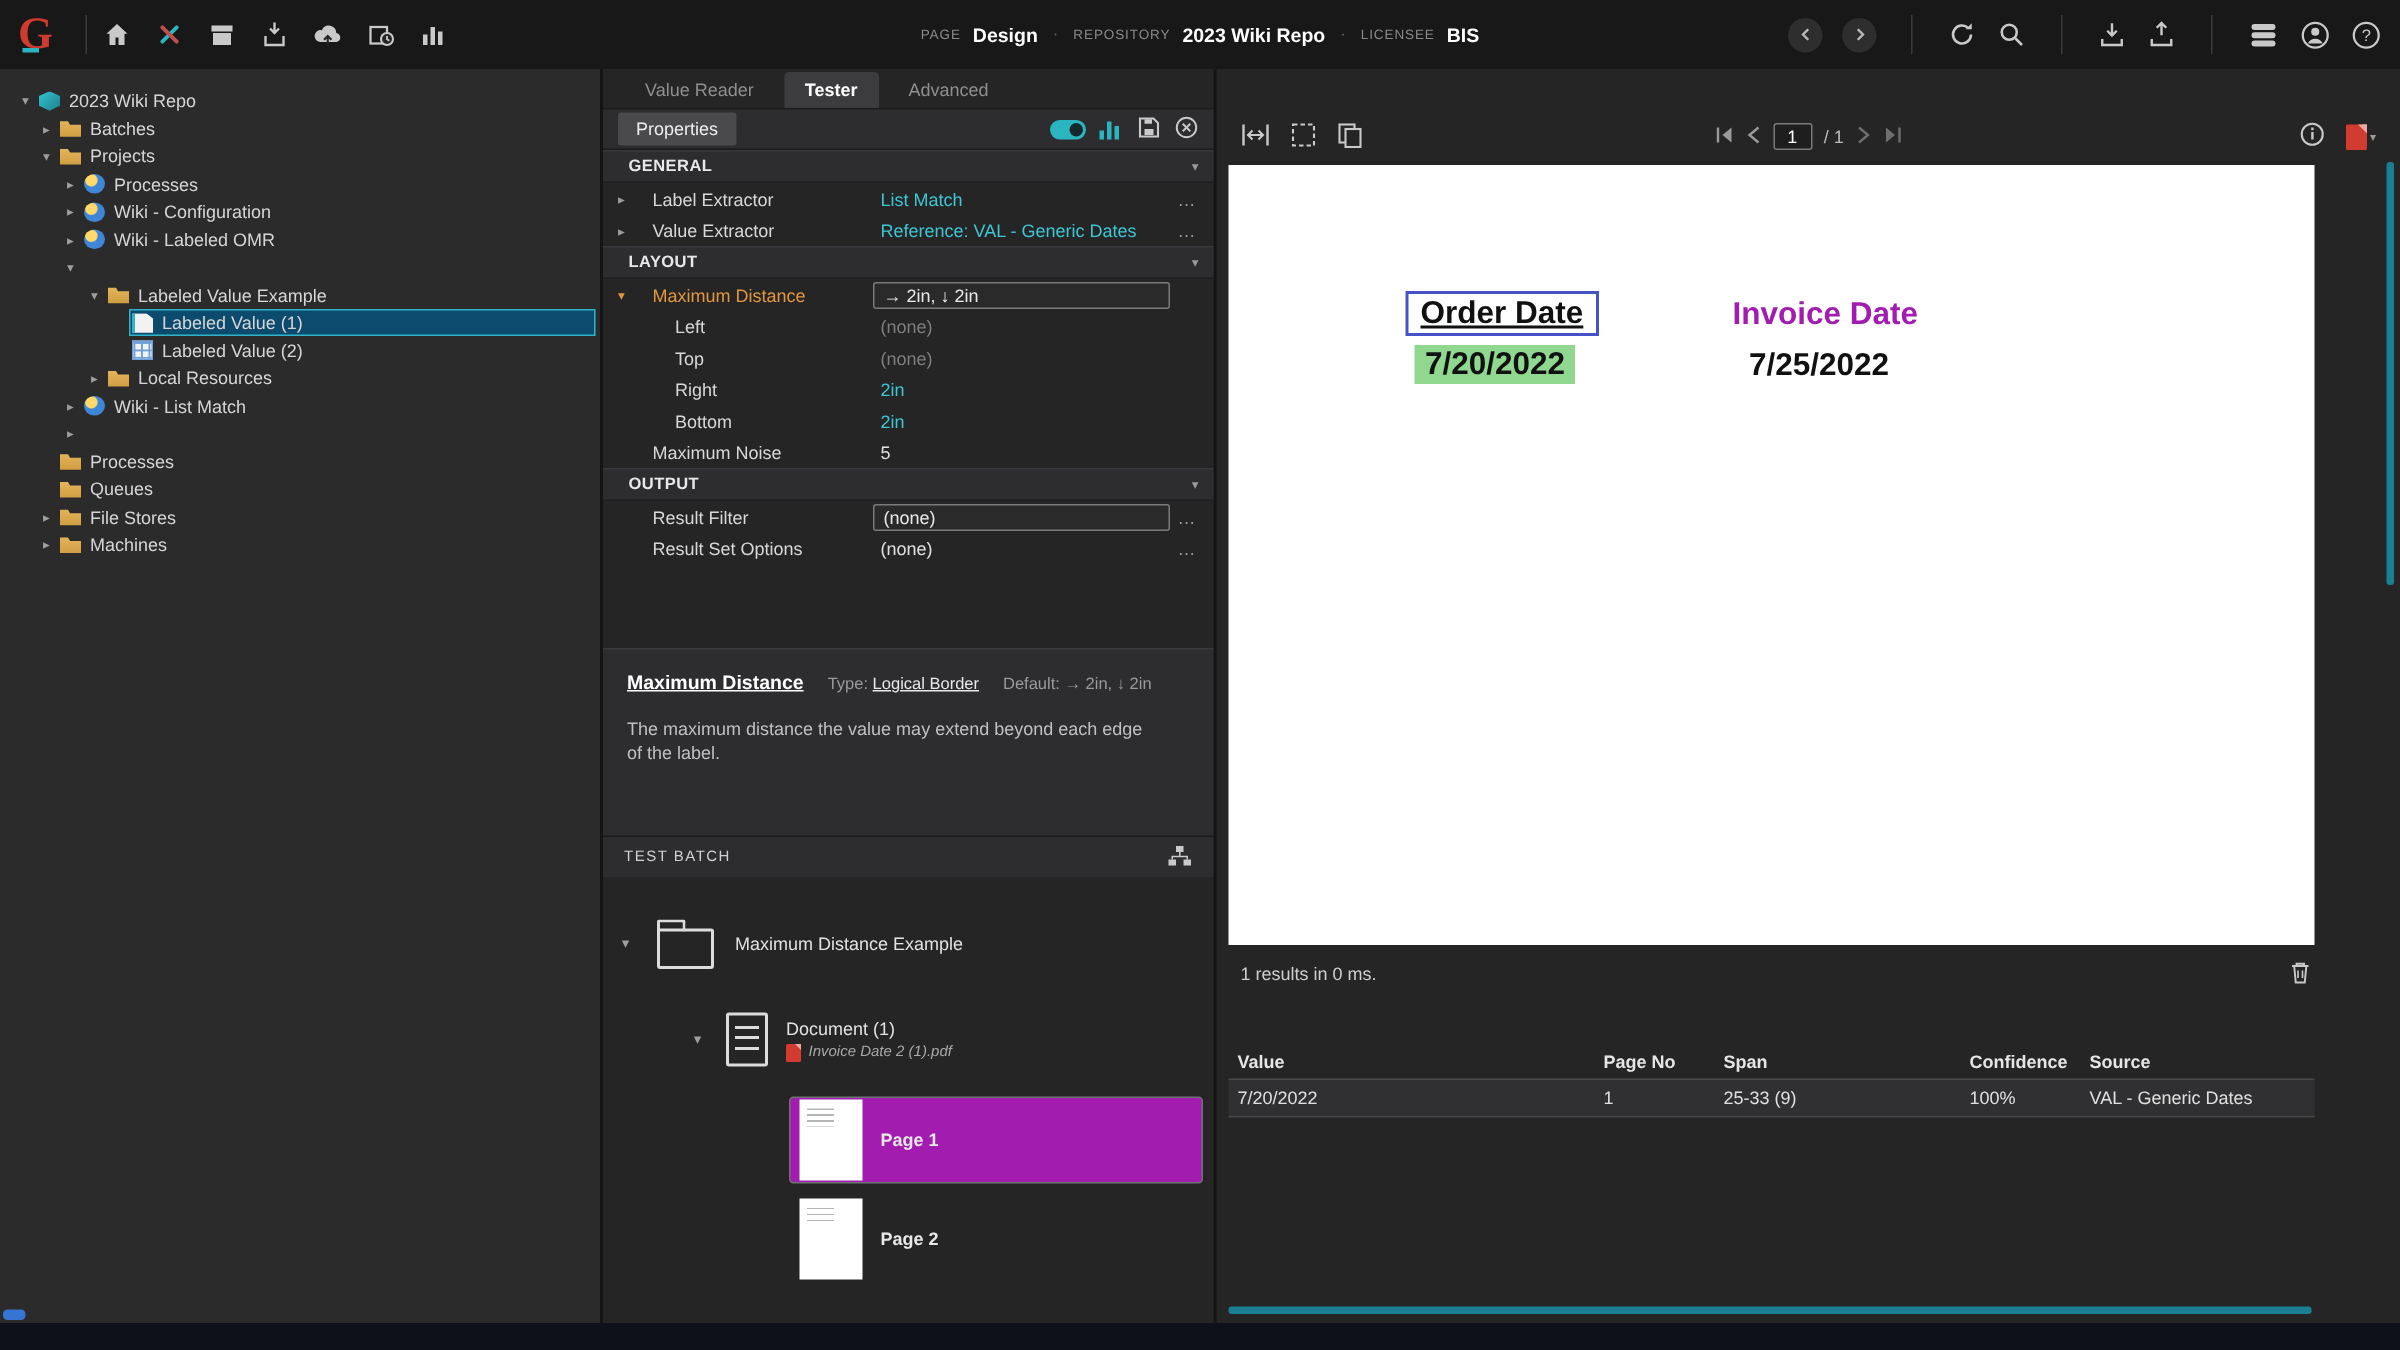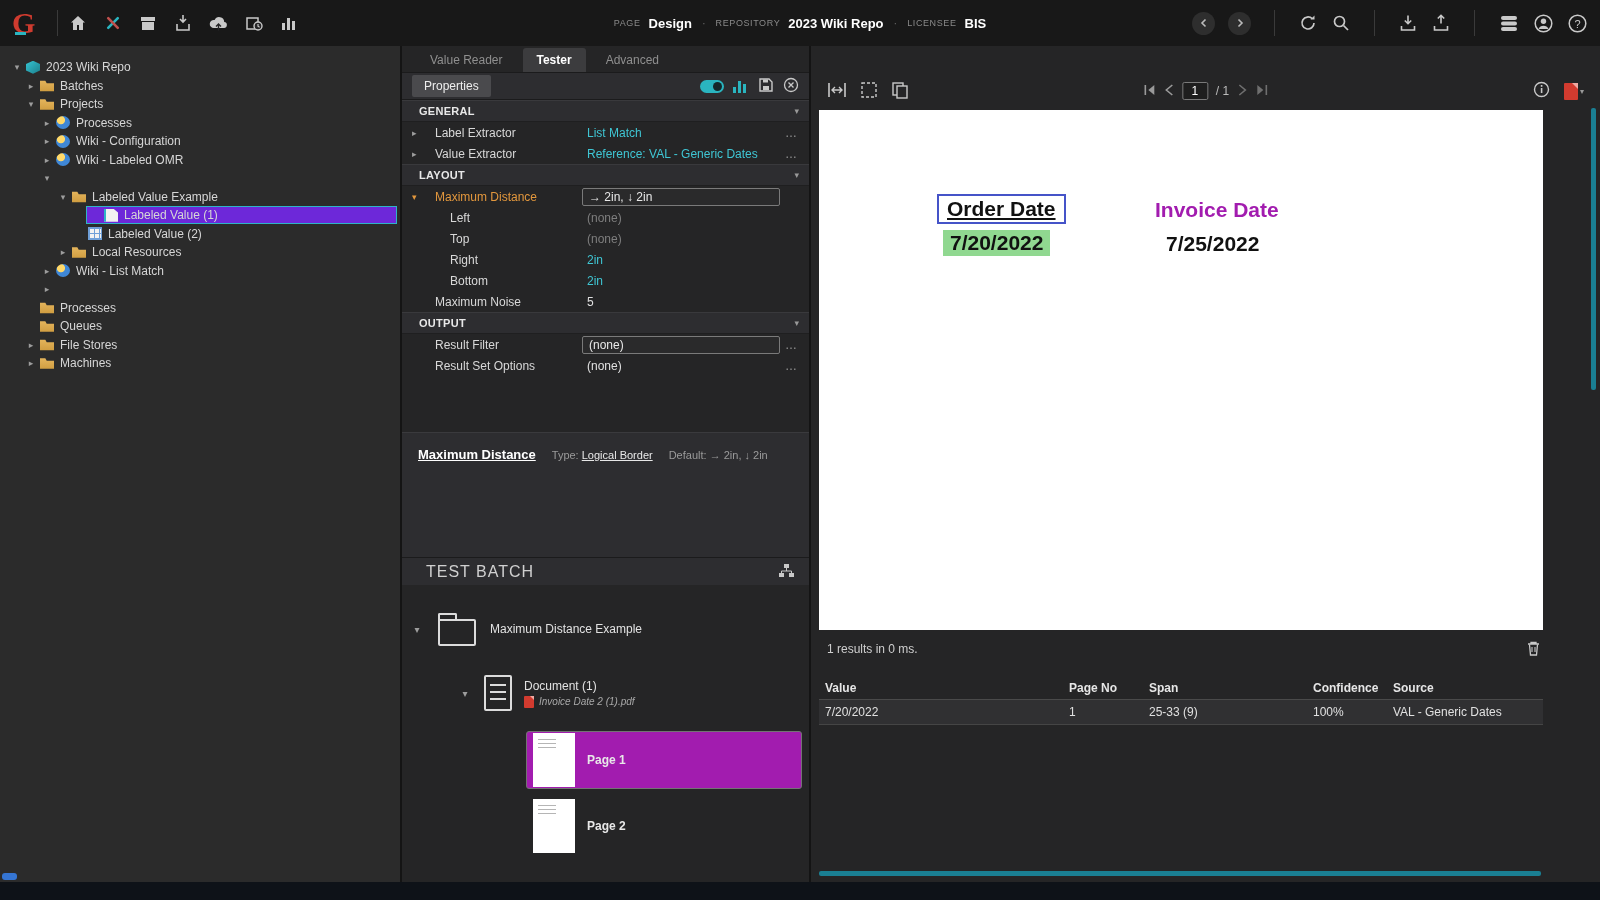--- a/index.html
+++ b/index.html
@@ -22,21 +22,21 @@
   .circ{width:23px;height:23px;border-radius:50%;background:#2e2e2e;display:flex;align-items:center;justify-content:center;}
 
   
   .main{flex:1;display:flex;gap:2px;background:#141414;min-height:0;}
 
   
   .tree-panel{width:400px;background:#2b2b2b;position:relative;padding-top:12px;overflow:hidden;flex:0 0 400px;}
   .trow{display:flex;align-items:center;height:18.5px;white-space:nowrap;}
   .arr{width:14px;flex:0 0 14px;text-align:center;color:#9d9d9d;font-size:9px;}
   .rowbox{display:flex;align-items:center;flex:1;height:18px;padding-right:4px;margin-right:3px;border:1px solid transparent;}
-  .trow.selected .rowbox{border:1px solid #2fb4c7;background:#6d28d9;padding-left:16px;}
+  .trow.selected .rowbox{border:1px solid #2fb4c7;background:#0c4a6e;}
   .ticon{width:14px;height:13px;margin:0 6px 0 1px;flex:0 0 14px;}
   .tlabel{color:#d6d6d6;font-size:12px;}
   .l0{padding-left:10px;}.l1{padding-left:24px;}.l2{padding-left:40px;}.l3{padding-left:56px;}.l4{padding-left:72px;}
   .ticon.repo{background:linear-gradient(135deg,#35c4d2,#1c7f8c);clip-path:polygon(50% 0,100% 25%,100% 75%,50% 100%,0 75%,0 25%);}
   .ticon.folder{background:linear-gradient(#e6b75f,#cf9c3f);clip-path:polygon(0 12%,38% 12%,48% 30%,100% 30%,100% 92%,0 92%);}
   .ticon.proj{border-radius:50%;background:radial-gradient(circle at 35% 32%,#ffd96a 0 29%,#3f87d6 36%);}
   .ticon.page1{background:#f2f2f2;clip-path:polygon(0 0,68% 0,100% 28%,100% 100%,0 100%);border-left:2px solid #2fb4c7;}
   .ticon.page2{background:#f2f2f2;border:1px solid #6f9fd8;background-image:linear-gradient(#6f9fd8 1px,transparent 1px),linear-gradient(90deg,#6f9fd8 1px,transparent 1px);background-size:5px 5px;}
   .tree-hscroll{position:absolute;left:2px;bottom:2px;width:15px;height:7px;background:#3575d3;border-radius:3px;}
 
@@ -71,21 +71,21 @@
   .pspacer{height:56px;background:#252526;flex:0 0 56px;}
 
   .help{background:#2d2d30;border-top:1px solid #3a3a3d;padding:14px 16px;height:125px;flex:0 0 125px;}
   .help-title-row{display:flex;align-items:baseline;gap:16px;white-space:nowrap;}
   .help-title{font-weight:bold;text-decoration:underline;color:#fff;font-size:13px;}
   .help-meta{font-size:11px;color:#9a9a9a;}
   .help-link{color:#e8e8e8;text-decoration:underline;}
   .help-body{margin-top:16px;font-size:12px;color:#c0c0c0;line-height:1.35;width:95%;}
 
   .tb-head{height:28px;background:#2d2d30;border-top:1px solid #1b1b1c;display:flex;align-items:center;padding:0 14px;flex:0 0 28px;}
-  .tb-head-label{font-size:16px;color:#d0d0d0;letter-spacing:1px;margin-left:10px;}
+  .tb-head-label{font-size:10px;color:#d0d0d0;letter-spacing:1px;}
   .tb-head-icon{margin-left:auto;}
   .batch{flex:1;background:#252526;padding-top:20px;min-height:0;}
   .b-row{display:flex;align-items:center;}
   .folder-row{padding-left:8px;gap:14px;height:48px;margin-bottom:12px;}
   .b-arrow{color:#9d9d9d;font-size:10px;width:14px;text-align:center;}
   .folder-big{width:38px;height:27px;border:2px solid #dcdcdc;border-radius:2px;position:relative;margin-top:6px;}
   .folder-big::before{content:"";position:absolute;top:-8px;left:-2px;width:15px;height:6px;border:2px solid #dcdcdc;border-bottom:none;border-radius:2px 2px 0 0;}
   .b-label{font-size:12px;color:#e2e2e2;}
   .doc-row{padding-left:56px;gap:12px;height:56px;margin-bottom:10px;}
   .page-icon{width:28px;height:36px;border:2px solid #dcdcdc;border-radius:2px;position:relative;}
@@ -117,21 +117,21 @@
   .doc{position:absolute;left:8px;top:64px;width:724px;height:520px;background:#fff;}
   .doc-label-1{position:absolute;left:118px;top:84px;font-size:21px;font-weight:bold;color:#111;text-decoration:underline;border:2px solid #4553c8;padding:1px 8px;}
   .doc-label-2{position:absolute;left:336px;top:88px;font-size:21px;font-weight:bold;color:#a21caf;}
   .doc-value-1{position:absolute;left:124px;top:120px;font-size:21px;font-weight:bold;color:#111;background:#90d890;padding:1px 7px;}
   .doc-value-2{position:absolute;left:347px;top:122px;font-size:21px;font-weight:bold;color:#111;}
 
   .res-bar{position:absolute;left:8px;top:596px;width:724px;height:20px;}
   .res-info{font-size:12px;color:#cfcfcf;padding-left:8px;}
   .trash{position:absolute;right:2px;top:-2px;}
   .res-table{position:absolute;left:8px;top:630px;width:724px;font-size:12px;}
-  .rt-head{position:relative;height:24px;border-bottom:1px solid #4a4a4a;}
+  .rt-head{position:relative;height:24px;border-bottom:1px solid #4a4a4a;margin-top:20px;}
   .rt-row{position:relative;height:25px;background:#303032;border-bottom:1px solid #454545;}
   .rt-cell{position:absolute;top:5px;}
   .rt-head .rt-cell{font-weight:bold;color:#e6e6e6;}
   .rt-row .rt-cell{color:#e0e0e0;}
   .c0{left:6px;}.c1{left:250px;}.c2{left:330px;}.c3{left:494px;}.c4{left:574px;}
 
   .v-scroll-right{position:absolute;right:4px;top:62px;width:5px;height:282px;background:#1a7f93;border-radius:2px;}
   .v-scroll-bottom{position:absolute;left:8px;bottom:6px;width:722px;height:5px;background:#1a7f93;border-radius:2px;}
 </style>
 </head>
@@ -480,20 +480,21 @@
           <span class="help-title">Maximum Distance</span>
           <span class="help-meta">
             <span>Type:</span>
             <span class="help-link">Logical Border</span>
           </span>
           <span class="help-meta">
             <span>Default:</span>
             <span>→ 2in, ↓ 2in</span>
           </span>
         </div>
+        <div class="help-body">The maximum distance the value may extend beyond each edge of the label.</div>
       </div>
 
       <div class="tb-head">
         <span class="tb-head-label">TEST BATCH</span>
         <span class="tb-head-icon"><svg width="17" height="15" viewBox="0 0 17 15">
               <rect x="6" y="1" width="5" height="4" fill="#c9c9c9"></rect>
               <rect x="1" y="10" width="5" height="4" fill="#c9c9c9"></rect>
               <rect x="11" y="10" width="5" height="4" fill="#c9c9c9"></rect>
               <path d="M8.5 5v3M3.5 10V8h10v2" stroke="#c9c9c9" fill="none"></path>
             </svg></span>

